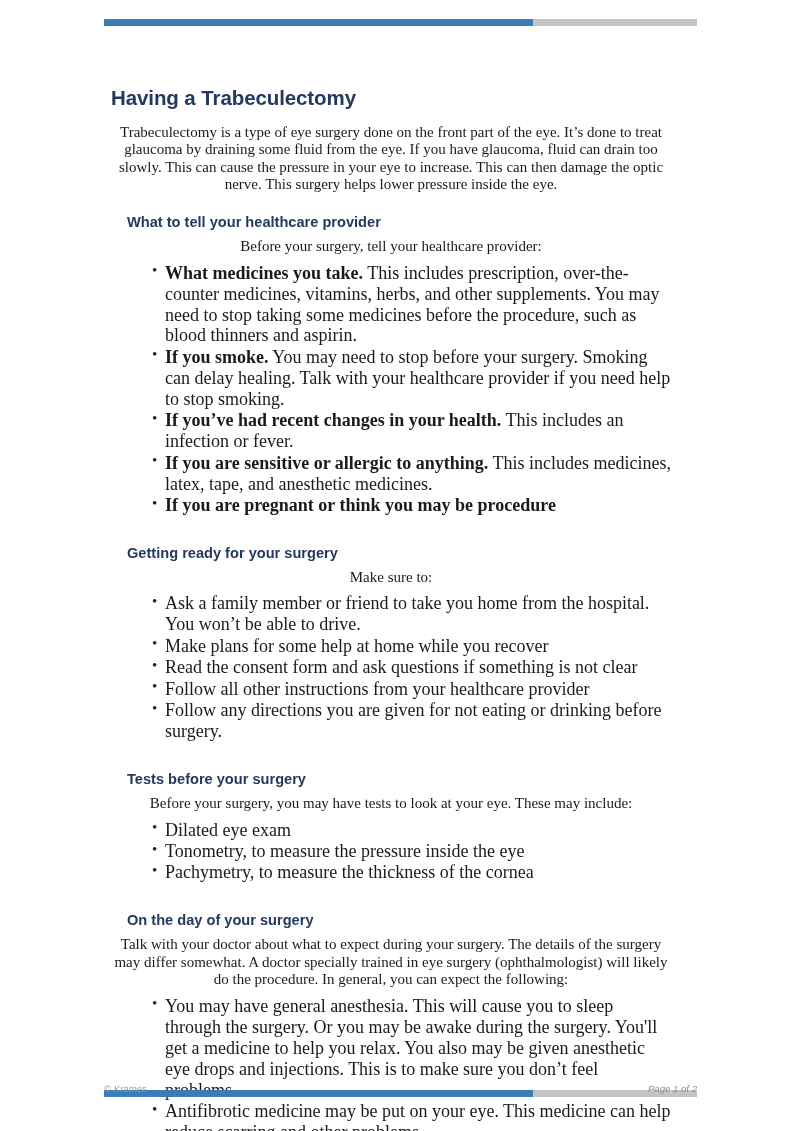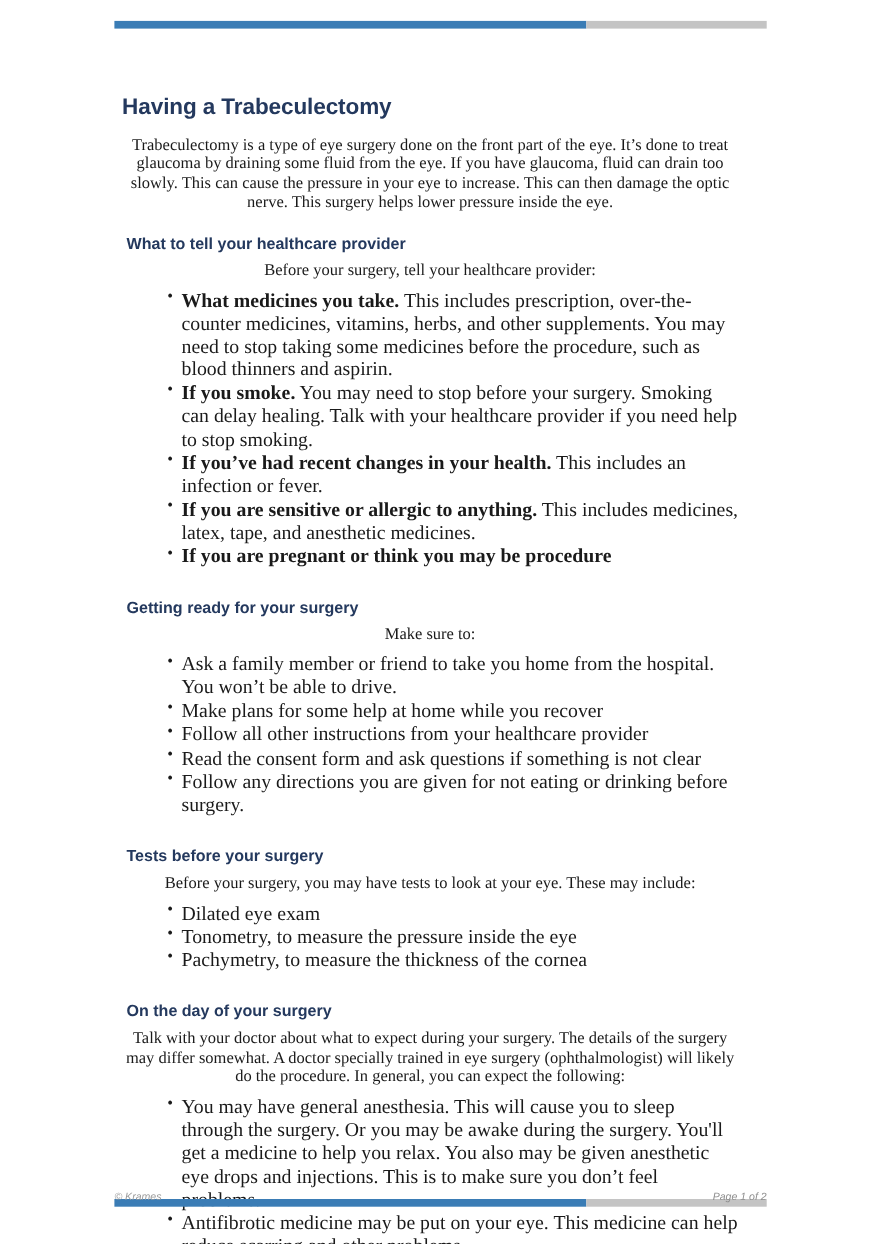--- a/index.html
+++ b/index.html
@@ -58,21 +58,21 @@
     margin: 0 0 13px 0;
     letter-spacing: -0.1px;
     line-height: 1.2;
   }
 
   h2.section-title {
     font-family: "Liberation Sans", "DejaVu Sans", sans-serif;
     font-size: 14.6px;
     font-weight: bold;
     color: #24395e;
-    margin: 0 0 7px 4px;
+    margin: 0 0 7px 16px;
     line-height: 1.25;
   }
 
   p.para {
     font-size: 15px;
     line-height: 1.17;
     margin: 0 0 7px 0;
     text-align: center;
   }
 
@@ -146,22 +146,22 @@
           <li><b>If you’ve had recent changes in your health.</b><span> This includes an infection or fever.</span></li>
           <li><b>If you are sensitive or allergic to anything.</b><span> This includes medicines, latex, tape, and anesthetic medicines.</span></li>
           <li><b>If you are pregnant or think you may be procedure</b></li>
         </ul>
         <div class="gap-lg"></div>
         <h2 class="section-title">Getting ready for your surgery</h2>
         <p class="para">Make sure to:</p>
         <ul class="bullets">
           <li><span>Ask a family member or friend to take you home from the hospital. You won’t be able to drive.</span></li>
           <li><span>Make plans for some help at home while you recover</span></li>
+          <li><span>Read the consent form and ask questions if something is not clear</span></li>
           <li><span>Follow all other instructions from your healthcare provider</span></li>
-          <li><span>Read the consent form and ask questions if something is not clear</span></li>
           <li><span>Follow any directions you are given for not eating or drinking before surgery.</span></li>
         </ul>
         <div class="gap-lg"></div>
         <h2 class="section-title">Tests before your surgery</h2>
         <p class="para">Before your surgery, you may have tests to look at your eye. These may include:</p>
         <ul class="bullets">
           <li><span>Dilated eye exam</span></li>
           <li><span>Tonometry, to measure the pressure inside the eye</span></li>
           <li><span>Pachymetry, to measure the thickness of the cornea</span></li>
         </ul>

